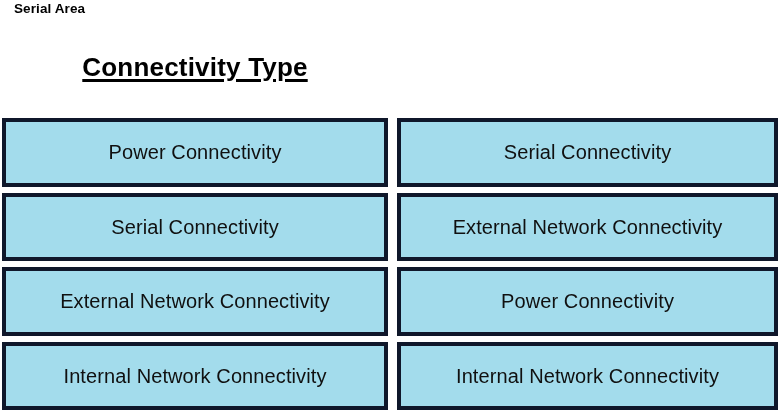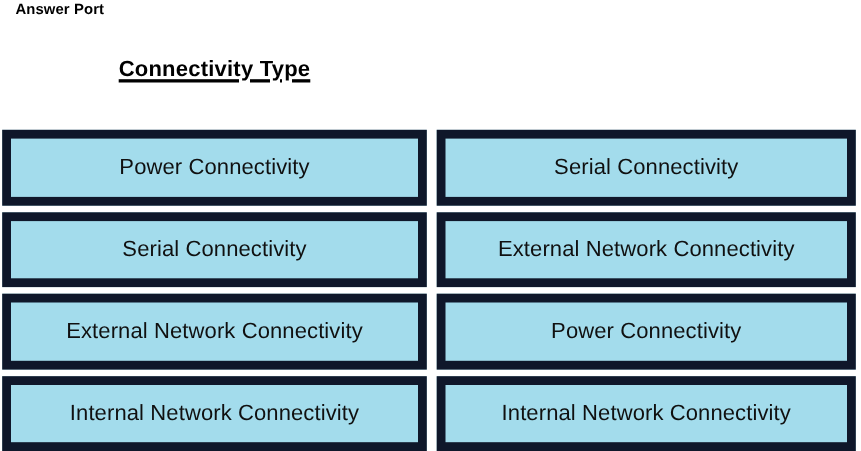--- a/index.html
+++ b/index.html
@@ -37,21 +37,21 @@
   .col-header-cell {
     flex: 0 0 auto;
     display: flex;
     align-items: flex-start;
     justify-content: center;
   }
   .col-header-cell.left  { width: 390px; }
   .col-header-cell.right { width: 383px; margin-left: 8px; }
 
   .col-header-text {
-    font-size: 20px;
+    font-size: 26px;
     font-weight: bold;
     text-decoration: underline;
     text-underline-offset: 3px;
     text-decoration-thickness: 2.5px;
     white-space: nowrap;
     letter-spacing: 0.2px;
   }
 
   #board {
     position: absolute;
@@ -68,36 +68,36 @@
     display: flex;
     flex-direction: column;
     gap: 6px;
   }
   .column.left  { width: 386px; }
   .column.right { width: 381px; }
 
   .option-box {
     flex: 1 1 0;
     background: #a3dcec;
-    border: 8px solid #0f172a;
+    border: 4px solid #0f172a;
     box-sizing: border-box;
     display: flex;
     align-items: center;
     justify-content: center;
     font-size: 20px;
     line-height: 24px;
     color: #101010;
     white-space: nowrap;
     letter-spacing: 0.1px;
   }
 </style>
 </head>
 <body>
 
-<div id="answer-area-title">Answer Port</div>
+<div id="answer-area-title">Serial Area</div>
 
 <div id="columns-headers">
   <div class="col-header-cell left">
     <span class="col-header-text">Connectivity Type</span>
   </div>
 </div>
 
 <div id="board">
 
   <div class="column left">

